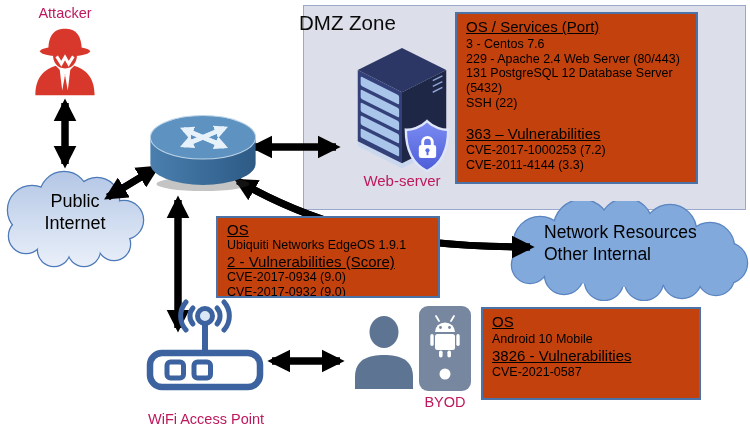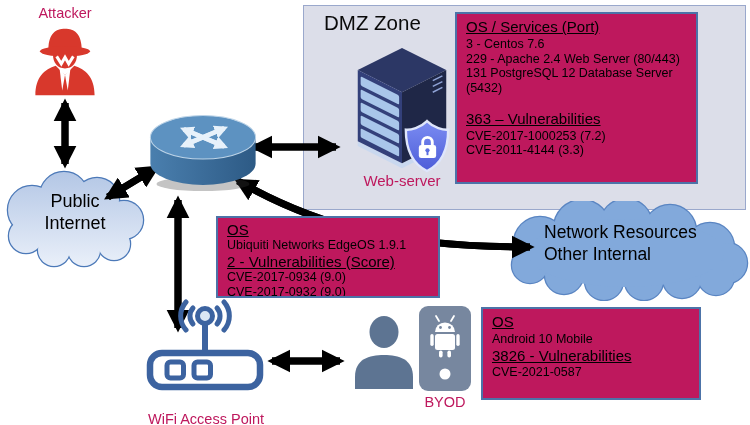--- a/index.html
+++ b/index.html
@@ -2,23 +2,23 @@
 <html><head>
 <meta charset="utf-8">
 <style>
   html,body{margin:0;padding:0;background:#fff;}
   .stage{position:relative;width:750px;height:425px;background:#ffffff;overflow:hidden;
          font-family:"Liberation Sans",sans-serif;color:#000;}
   .lbl{position:absolute;text-align:center;font-size:14.5px;color:#be185d;white-space:nowrap;}
   
   .dmz{position:absolute;left:303px;top:5px;width:441px;height:203px;
        background:#dcdee9;border:1.5px solid #9aa8cc;}
-  .dmz-label{position:absolute;left:324px;top:11px;font-size:20.5px;color:#0a0a0a;}
-  
-  .info-box{position:absolute;background:#be185d;border:2px solid #4c73a8;
+  .dmz-label{position:absolute;left:299px;top:11px;font-size:20.5px;color:#0a0a0a;}
+  
+  .info-box{position:absolute;background:#c2410c;border:2px solid #4c73a8;
             box-sizing:border-box;padding:4px 9px;overflow:hidden;}
   .ib-header{font-size:15px;line-height:1.25;text-decoration:underline;}
   .ib-line{font-size:12.5px;line-height:1.18;}
   .ib-gap{margin-top:14px;}
   
   .cloud-text{position:absolute;font-size:18px;line-height:1.22;text-align:center;}
   .cloud-text2{position:absolute;font-size:17.5px;line-height:1.28;text-align:left;}
   
   .arrow{stroke:#000;stroke-width:7;fill:none;}
   .arrow-thin{stroke:#e7f1fa;stroke-width:4.5;fill:none;}
@@ -194,20 +194,21 @@
     <circle cx="78.5" cy="108.5" r="2.2" fill="#5b6ee1"></circle>
     <rect x="77.5" y="109" width="2" height="4.5" fill="#5b6ee1"></rect>
   </svg>
   <div class="lbl" style="left:342px;top:172px;width:120px;z-index:4;font-size:15px;">Web-server</div>
 
   <div class="info-box" style="left:455px;top:12px;width:243px;height:172px;z-index:4;">
     <div class="ib-header">OS / Services (Port)</div>
     <div class="ib-line">3 - Centos 7.6</div>
     <div class="ib-line">229 - Apache 2.4 Web Server (80/443)</div>
     <div class="ib-line">131 PostgreSQL 12 Database Server (5432)</div>
+    <div class="ib-line">SSH (22)</div>
     <div class="ib-header ib-gap">363 – Vulnerabilities</div>
     <div class="ib-line">CVE-2017-1000253 (7.2)</div>
     <div class="ib-line">CVE-2011-4144 (3.3)</div>
   </div>
 
   <div class="info-box" style="left:216px;top:216px;width:224px;height:82px;z-index:4;padding:3px 9px;">
     <div class="ib-header" style="line-height:1.15;">OS</div>
     <div class="ib-line">Ubiquiti Networks EdgeOS 1.9.1</div>
     <div class="ib-header" style="line-height:1.15;">2 - Vulnerabilities (Score)</div>
     <div class="ib-line">CVE-2017-0934 (9.0)</div>

